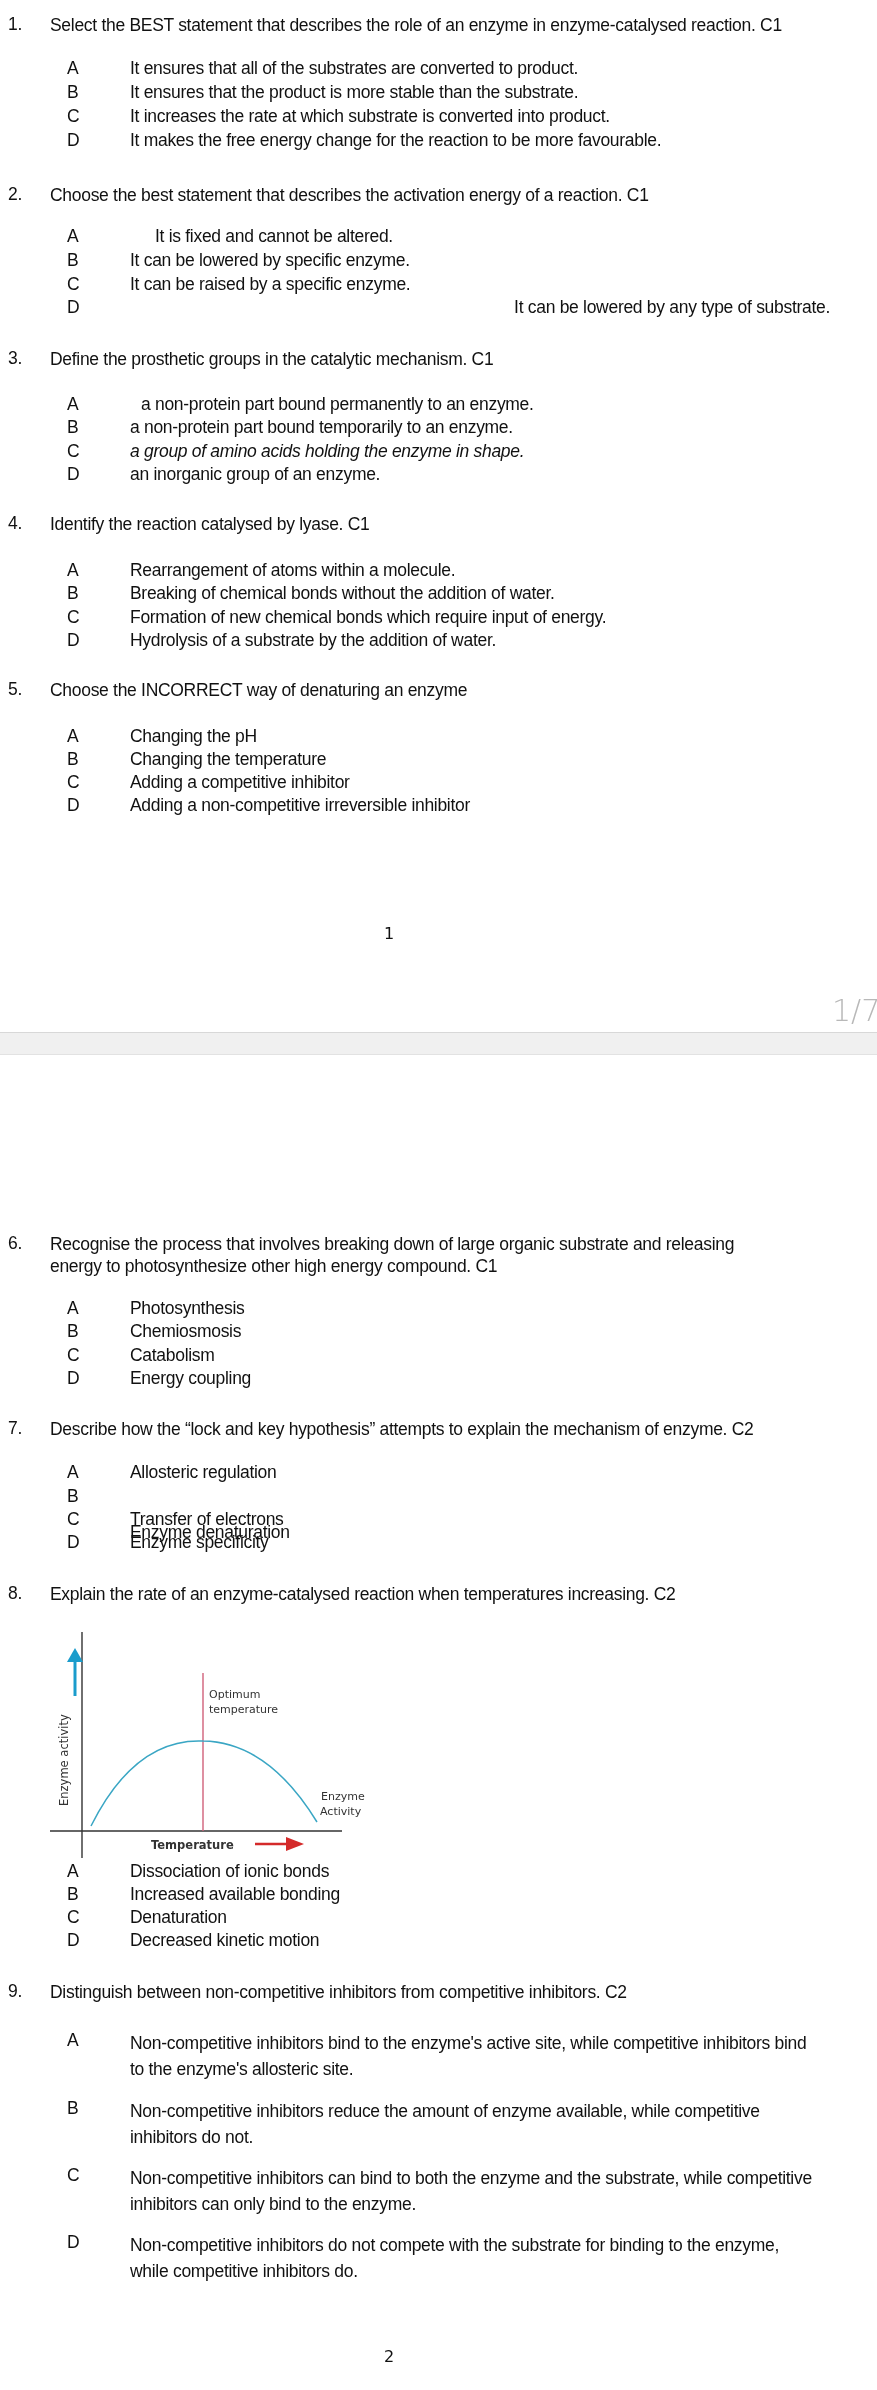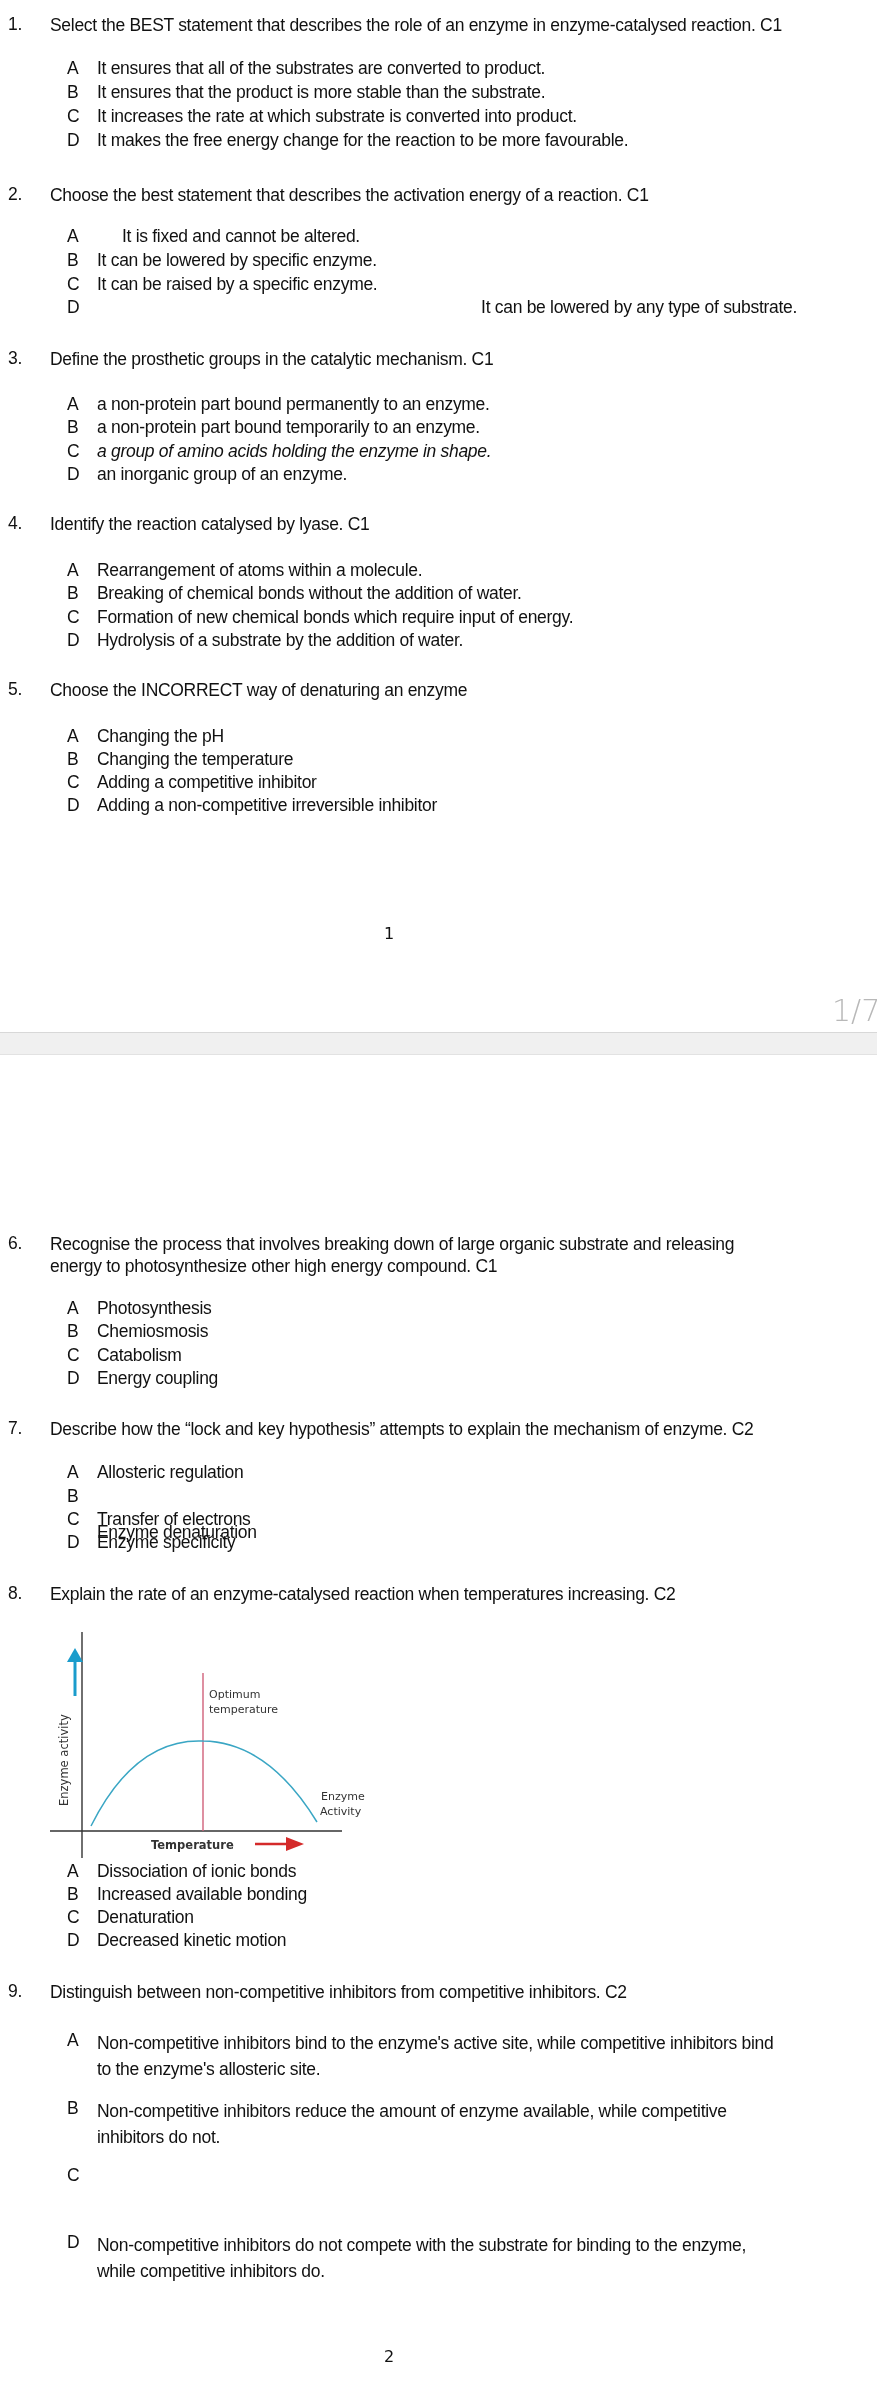--- a/index.html
+++ b/index.html
@@ -5,21 +5,21 @@
   html, body { margin:0; padding:0; background:#ffffff; }
   body { width:877px; height:2390px; position:relative; overflow:hidden;
          font-family:"Liberation Sans", sans-serif; color:#111; }
   .page { position:absolute; left:0; width:877px; background:#fff; }
   .q { position:absolute; left:0; width:877px; font-size:17.5px; letter-spacing:-0.3px; }
   .q-num { position:absolute; left:8px; top:0; }
   .q-text { position:absolute; left:50px; top:0; width:790px; line-height:22px; }
   .q-text.justify { text-align:justify; text-align-last:left; }
   .opt { position:absolute; left:0; width:877px; height:23px; font-size:17.5px; letter-spacing:-0.3px; }
   .opt-letter { position:absolute; left:67px; top:0; }
-  .opt-text { position:absolute; left:97px; top:0; width:700px; line-height:26px; }
+  .opt-text { position:absolute; left:130px; top:0; width:700px; line-height:26px; }
   .page-no { position:absolute; font-family:"DejaVu Sans", sans-serif; font-size:16px; color:#111; }
   .separator { position:absolute; left:0; top:1032px; width:877px; height:23px; background:#f0f0f0;
                border-top:1px solid #d8d8d8; border-bottom:1px solid #e2e2e2; box-sizing:border-box; }
   .page-indicator { position:absolute; left:832px; top:993px; font-size:30px; color:#b8b8b8;
                     font-family:"DejaVu Sans", sans-serif; font-weight:300; white-space:nowrap; }
   .diagram { position:absolute; left:40px; top:1620px; width:350px; height:240px; }
   .diagram text { font-family:"DejaVu Sans", sans-serif; }
 </style>
 </head>
 <body>
@@ -67,21 +67,21 @@
       <span class="opt-letter">D</span>
       <span class="opt-text" style="line-height:20px;text-align:right;">It can be lowered by any type of substrate.</span>
     </div>
 
   <div class="q" style="top:348px;">
     <span class="q-num">3.</span>
     <span class="q-text">Define the prosthetic groups in the catalytic mechanism.  C1</span>
   </div>
   <div class="opt" style="top:394px;">
       <span class="opt-letter">A</span>
-      <span class="opt-text" style="line-height:20px;">a non-protein part bound permanently to an enzyme.</span>
+      <span class="opt-text" style="line-height:20px;margin-left:11px;">a non-protein part bound permanently to an enzyme.</span>
     </div>
   <div class="opt" style="top:417px;">
       <span class="opt-letter">B</span>
       <span class="opt-text" style="line-height:20px;">a non-protein part bound temporarily to an enzyme.</span>
     </div>
   <div class="opt" style="top:441px;">
       <span class="opt-letter">C</span>
       <span class="opt-text" style="line-height:20px;font-style:italic;">a group of amino acids holding the enzyme in shape.</span>
     </div>
   <div class="opt" style="top:464px;">
@@ -239,19 +239,20 @@
 <div class="opt" style="top:2030px;height:52px;">
     <span class="opt-letter">A</span>
     <span class="opt-text" style="width:680px;">Non-competitive inhibitors bind to the enzyme's active site, while competitive inhibitors bind to the enzyme's allosteric site.</span>
   </div>
 <div class="opt" style="top:2098px;height:52px;">
     <span class="opt-letter">B</span>
     <span class="opt-text" style="width:660px;">Non-competitive inhibitors reduce the amount of enzyme available, while competitive inhibitors do not.</span>
   </div>
 <div class="opt" style="top:2165px;height:52px;">
     <span class="opt-letter">C</span>
+    <span class="opt-text" style="width:700px;">Non-competitive inhibitors can bind to both the enzyme and the substrate, while competitive inhibitors can only bind to the enzyme.</span>
   </div>
 <div class="opt" style="top:2232px;height:52px;">
     <span class="opt-letter">D</span>
     <span class="opt-text" style="width:690px;">Non-competitive inhibitors do not compete with the substrate for binding to the enzyme, while competitive inhibitors do.</span>
   </div>
 
 <span class="page-no" style="left:384px;top:2347px;">2</span>
 
 </body></html>

